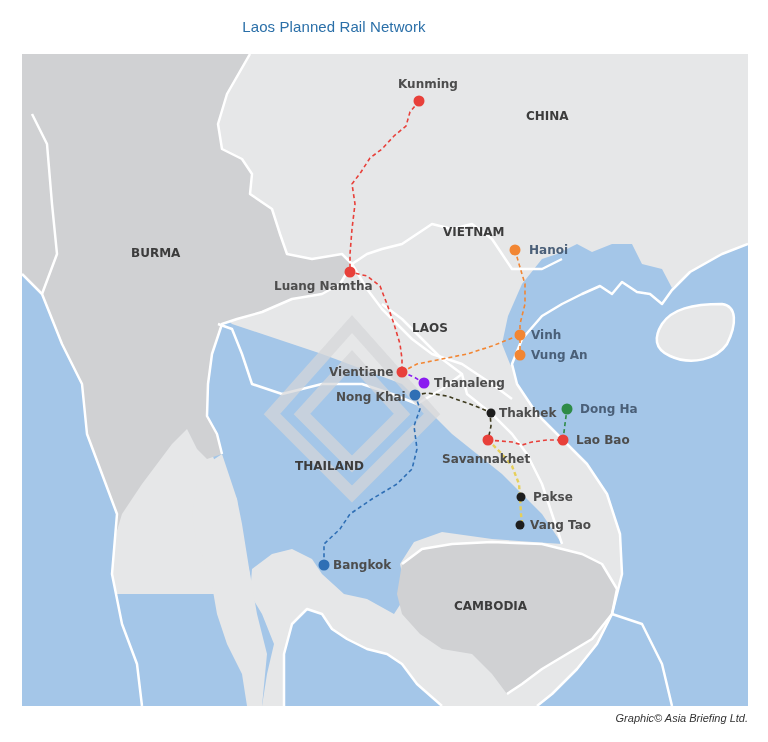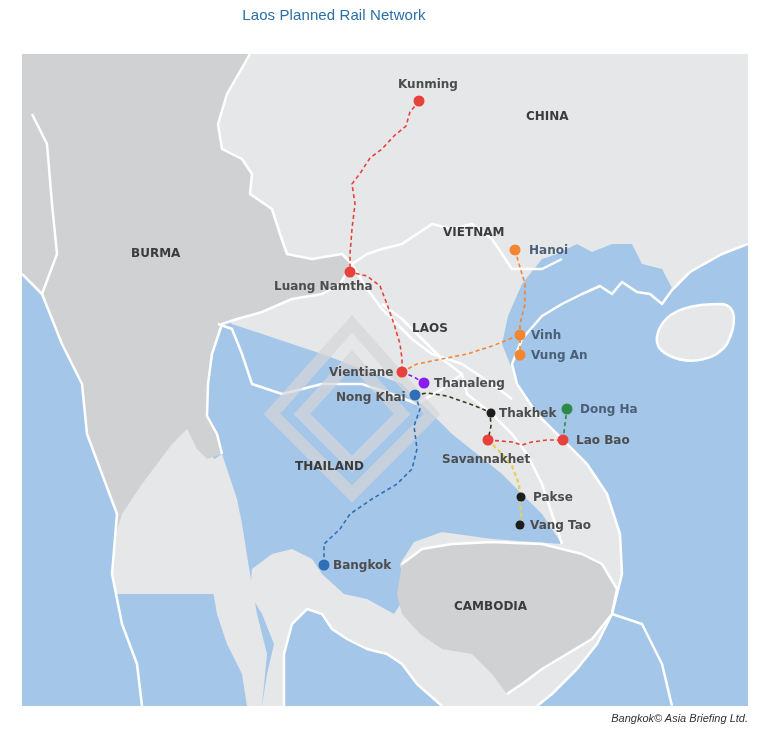--- a/index.html
+++ b/index.html
@@ -1,17 +1,17 @@
 <!DOCTYPE html>
 <html><head>
   <meta charset="utf-8">
   <style>
     html, body { margin: 0; padding: 0; background: #ffffff; }
     body { width: 768px; height: 742px; position: relative; overflow: hidden; font-family: "DejaVu Sans", "Liberation Sans", sans-serif; }
-    .title { position: absolute; left: 0; top: 6px; width: 668px; text-align: center; font-size: 15px; color: #2a6fa8; font-family: "Liberation Sans", sans-serif; letter-spacing: 0.1px; }
+    .title { position: absolute; left: 0; top: 18px; width: 668px; text-align: center; font-size: 15px; color: #2a6fa8; font-family: "Liberation Sans", sans-serif; letter-spacing: 0.1px; }
     .credit { position: absolute; right: 20px; top: 712px; font-size: 11px; font-style: italic; color: #333; font-family: "Liberation Sans", sans-serif; }
     .map { position: absolute; left: 22px; top: 54px; width: 726px; height: 652px; overflow: hidden; }
     svg { display: block; }
     .country-label { font-family: "DejaVu Sans", sans-serif; font-weight: bold; font-size: 12px; fill: #3c3c3c; }
     .city-label { font-family: "DejaVu Sans", sans-serif; font-weight: bold; font-size: 12px; fill: #4d4d4d; }
     .city-label.blue { fill: #4a5f78; }
   </style>
 </head>
 <body>
 
@@ -108,13 +108,13 @@
     <text class="city-label" x="477" y="363">Thakhek</text>
     <text class="city-label" x="420" y="409">Savannakhet</text>
     <text class="city-label blue" x="558" y="359">Dong Ha</text>
     <text class="city-label" x="554" y="390">Lao Bao</text>
     <text class="city-label" x="511" y="447">Pakse</text>
     <text class="city-label" x="508" y="475">Vang Tao</text>
     <text class="city-label" x="311" y="515">Bangkok</text>
   </svg>
 </div>
 
-<div class="credit">Bangkok© Asia Briefing Ltd.</div>
+<div class="credit">Graphic© Asia Briefing Ltd.</div>
 
 </body></html>

